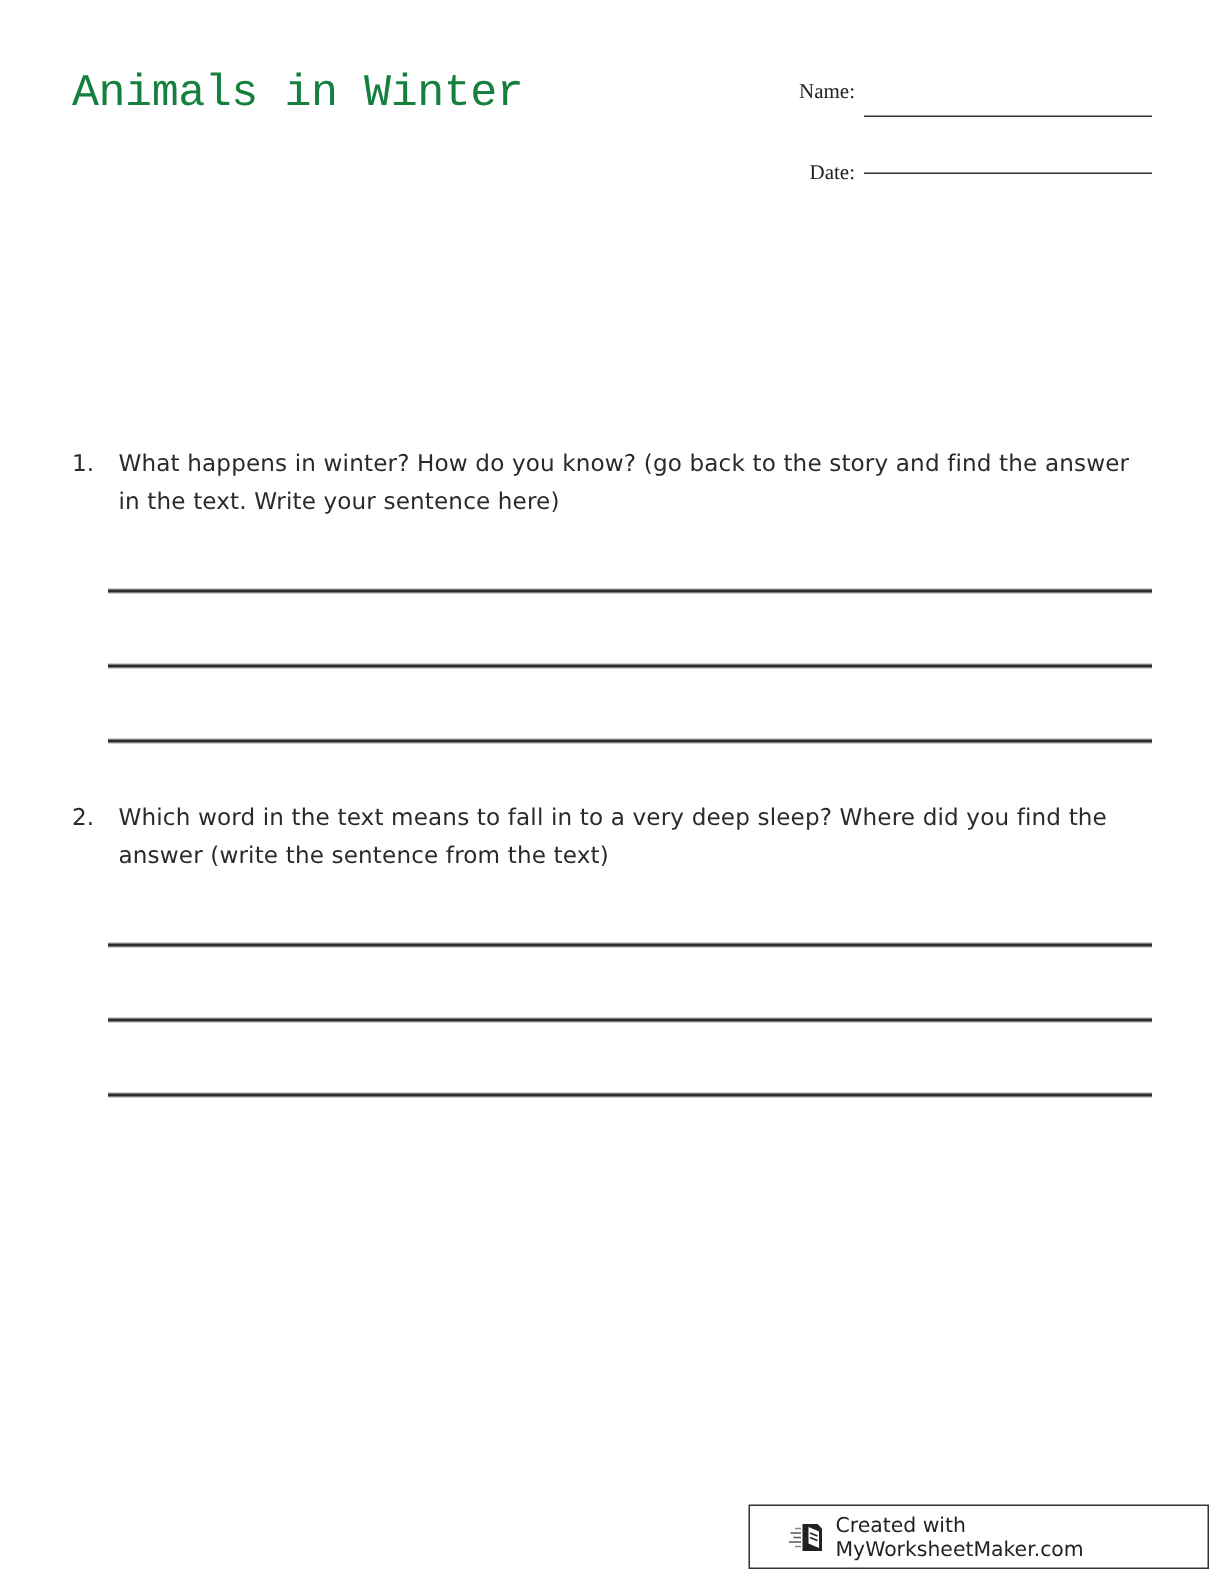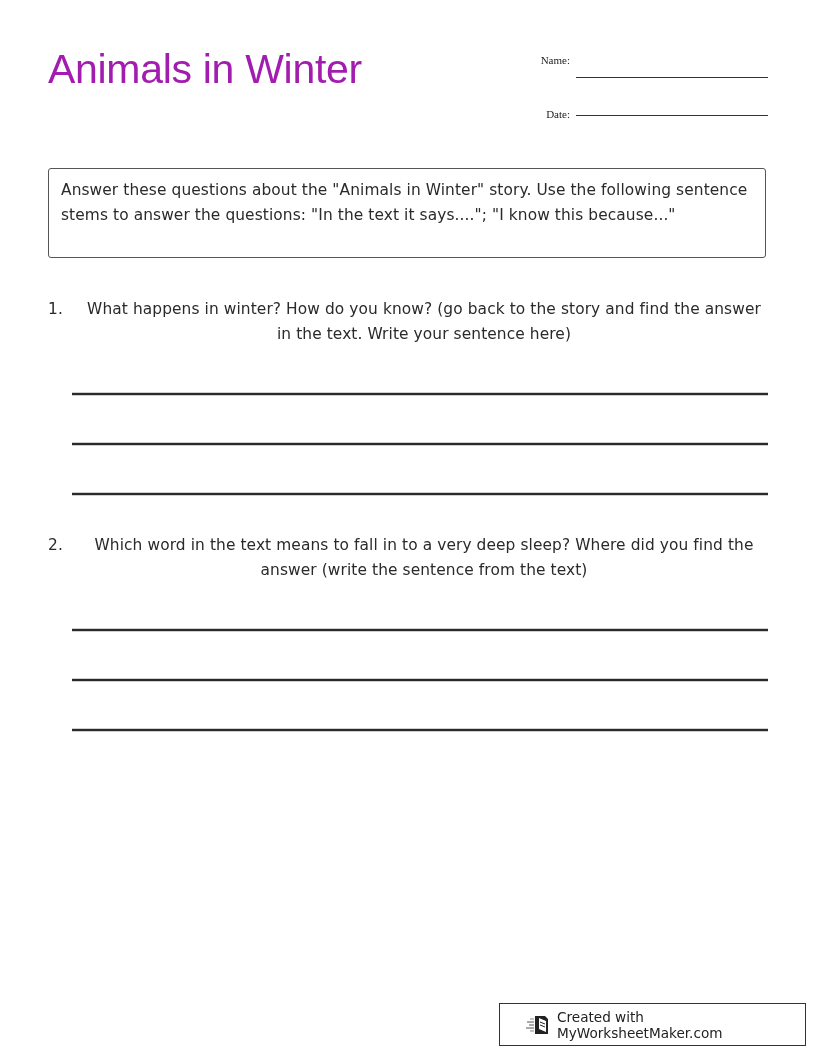--- a/index.html
+++ b/index.html
@@ -1,41 +1,41 @@
 <!DOCTYPE html>
 <html><head>
   <meta charset="utf-8">
   <style>
     html, body { margin: 0; padding: 0; background: #ffffff; }
     body { width: 816px; height: 1056px; position: relative; overflow: hidden; color: #222222; }
     .page { position: absolute; left: 0; top: 0; width: 816px; height: 1056px; }
     .title {
       position: absolute; left: 48px; top: 46px;
-      font-family: Liberation Sans, sans-serif; font-size: 41px; font-weight: normal;
-      color: #a21caf; letter-spacing: -0.3px; white-space: nowrap;
+      font-family: Liberation Mono, monospace; font-size: 30px; font-weight: normal;
+      color: #15803d; letter-spacing: -0.3px; white-space: nowrap;
     }
     .field-label {
-      position: absolute; font-family: "Liberation Serif", serif; font-size: 11px;
+      position: absolute; font-family: "Liberation Serif", serif; font-size: 14px;
       color: #222; text-align: right; width: 80px;
     }
     .field-line { position: absolute; height: 0; border-top: 1.3px solid #333; }
     .instr-box {
       position: absolute; left: 48px; top: 168px; width: 718px; height: 90px;
       border: 1.2px solid #555; border-radius: 3px; box-sizing: border-box;
       padding: 9px 12px 0 12px;
       font-family: "DejaVu Sans", sans-serif; font-size: 15.4px; line-height: 24.5px; color: #2a2a2a;
       letter-spacing: 0.1px;
     }
     .question {
       position: absolute; left: 48px; width: 730px;
       font-family: "DejaVu Sans", sans-serif; font-size: 15.4px; line-height: 24.5px; color: #2a2a2a;
       letter-spacing: 0.1px;
     }
     .q-num { position: absolute; left: 0; top: 0; width: 30px; }
-    .q-text { position: absolute; left: 31px; top: 0; width: 690px; text-align: center; }
+    .q-text { position: absolute; left: 31px; top: 0; width: 690px; }
     .answer-line {
       position: absolute; left: 72px; width: 696px; height: 2px; background: #2a2a2a;
       box-shadow: 0 -1px 0 #cfcfcf, 0 1px 0 #cfcfcf;
     }
     .footer-badge {
       position: absolute; left: 499px; top: 1003px; width: 307px; height: 43px;
       border: 1.2px solid #333; box-sizing: border-box;
       display: flex; align-items: center; padding-left: 26px;
       font-family: "DejaVu Sans", sans-serif; font-size: 13.6px; color: #222;
     }
@@ -47,23 +47,20 @@
 <div class="page">
 
   <div class="title">Animals in Winter</div>
 
   <div class="field-label" style="left:490px; top:54px;">Name:</div>
   <div class="field-line" style="left:576px; top:77px; width:192px;"></div>
 
   <div class="field-label" style="left:490px; top:108px;">Date:</div>
   <div class="field-line" style="left:576px; top:115px; width:192px;"></div>
 
-  <div class="instr-box">
-    <span>Answer these questions about the "Animals in Winter" story. Use the following sentence stems to answer the questions: "In the text it says...."; "I know this because..."</span>
-  </div>
 
   <div class="question" style="top:297px;">
     <span class="q-num">1.</span>
     <span class="q-text">What happens in winter? How do you know? (go back to the story and find the answer in the text. Write your sentence here)</span>
   </div>
   <div class="answer-line" style="top:393px;"></div>
   <div class="answer-line" style="top:443px;"></div>
   <div class="answer-line" style="top:493px;"></div>
 
   <div class="question" style="top:533px;">

